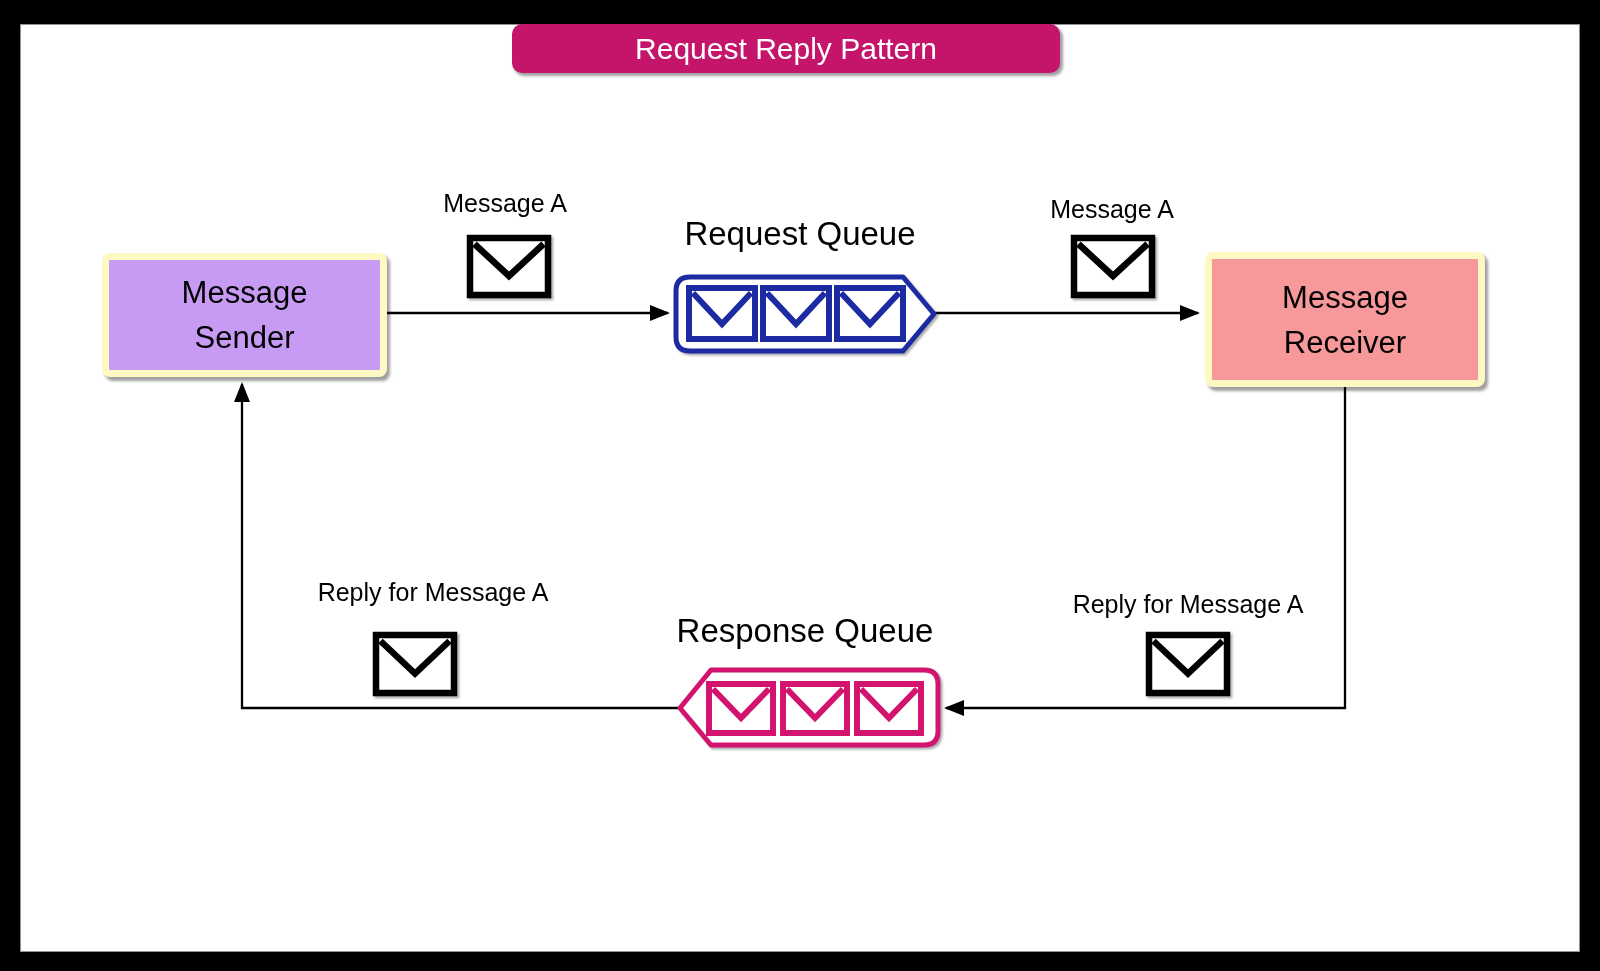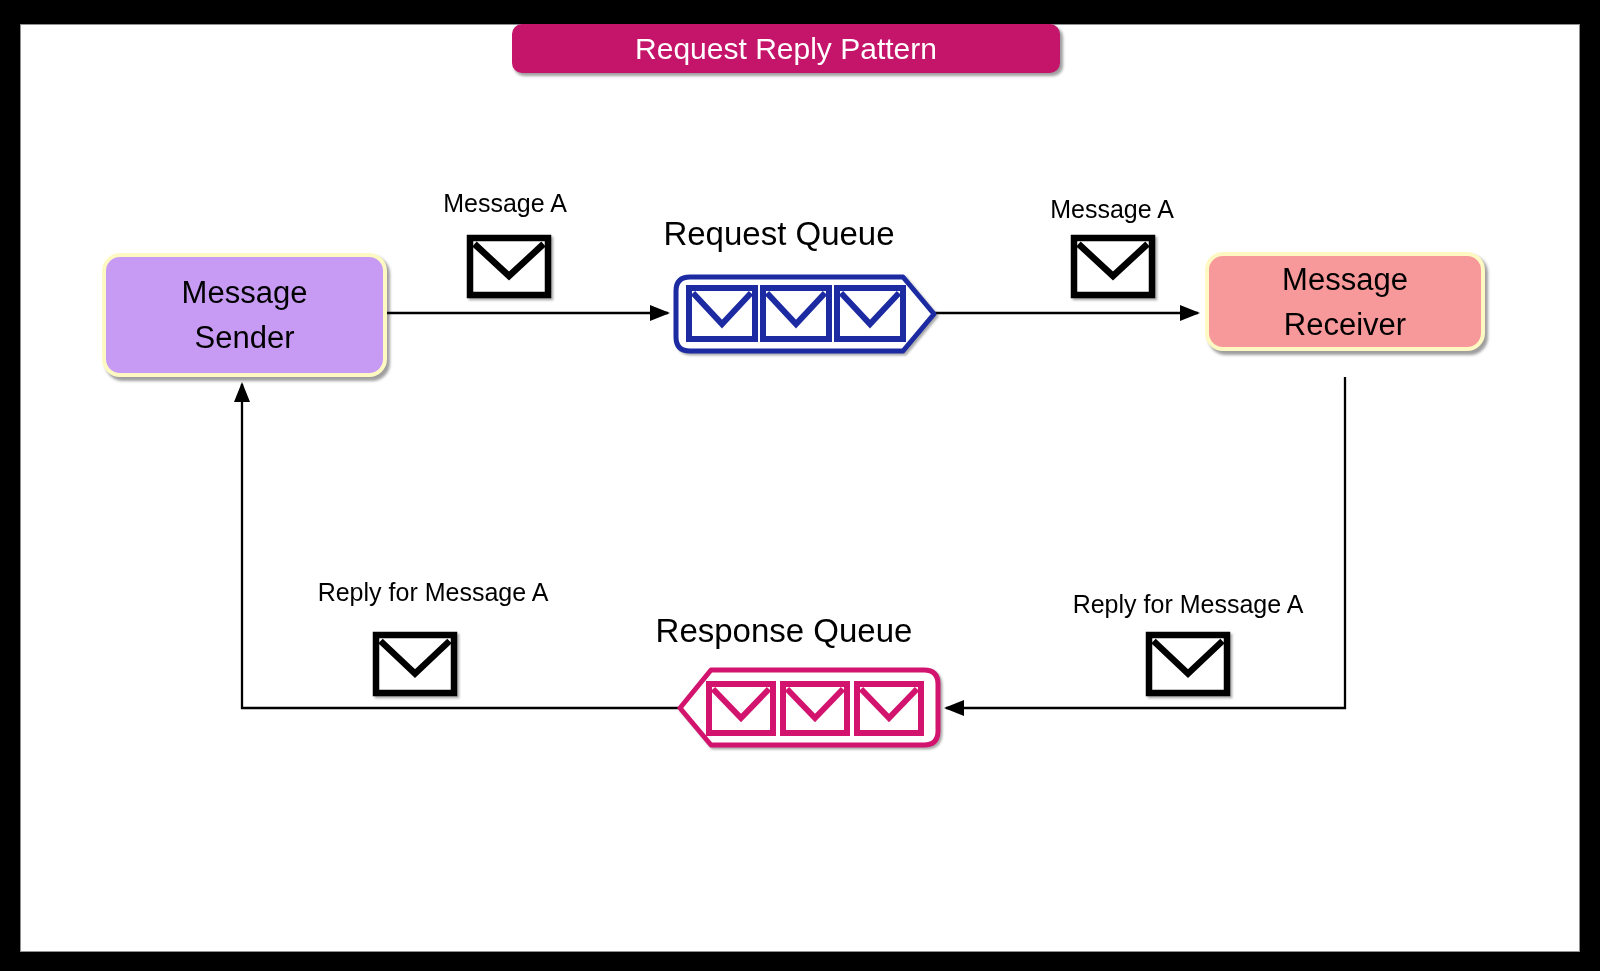--- a/index.html
+++ b/index.html
@@ -8,32 +8,32 @@
   }
   *{box-sizing:border-box; margin:0; padding:0;}
   html,body{background:#000;}
   body{font-family:"Liberation Sans","DejaVu Sans",sans-serif;}
   .page{position:relative; width:1600px; height:971px; background:#000; overflow:hidden;}
   .sheet{position:absolute; left:20px; top:24px; width:1560px; height:928px;
          background:#fff; border:1px solid #919191;}
   .layer{position:absolute; left:0; top:0; width:1600px; height:971px; z-index:2;}
   .txt{position:absolute; z-index:3; color:#000; white-space:nowrap; transform:translateX(-50%);}
   .msg-label{font-size:25px;}
-  .queue-label{font-size:33px;}
+  .queue-label{font-size:33px;margin-left:21px;}
   .banner{position:absolute; z-index:3; left:512px; top:24px; width:548px; height:49px;
           background:var(--banner); color:#fff; border-radius:10px;
           display:flex; align-items:center; justify-content:center; font-size:30px;
           box-shadow:2.5px 3px 3px rgba(0,0,0,.38);}
-  .node{position:absolute; z-index:3; border:4px solid #fef9c3; border-radius:18px;
+  .node{position:absolute; z-index:3; border:7px solid #fef9c3; border-radius:8px;
         display:flex; align-items:center; justify-content:center; text-align:center;
         font-size:31px; line-height:45px; color:#000;
         box-shadow:3px 3.5px 3px rgba(0,0,0,.38);}
   .node span{display:block; max-width:170px;}
   .node-sender{left:102px; top:253px; width:285px; height:124px; background:var(--sender-fill);}
-  .node-receiver{left:1205px; top:252px; width:280px; height:99px; background:var(--receiver-fill);}
+  .node-receiver{left:1205px; top:252px; width:280px; height:135px; background:var(--receiver-fill);}
   
   .wire{stroke:var(--connector); stroke-width:2.3; fill:none;}
   .arrowhead{fill:var(--connector);}
   .sh{filter:drop-shadow(2px 2.5px 1.3px rgba(0,0,0,.33));}
   .q-blue .outline{stroke:var(--request-queue); stroke-width:5; fill:#fff; stroke-linejoin:round;}
   .q-blue .env-rect{stroke:var(--request-queue); stroke-width:6; fill:#fff;}
   .q-blue .env-flap{stroke:var(--request-queue); stroke-width:6; fill:none;}
   .q-pink .outline{stroke:var(--response-queue); stroke-width:5; fill:#fff; stroke-linejoin:round;}
   .q-pink .env-rect{stroke:var(--response-queue); stroke-width:6; fill:#fff;}
   .q-pink .env-flap{stroke:var(--response-queue); stroke-width:6; fill:none;}

